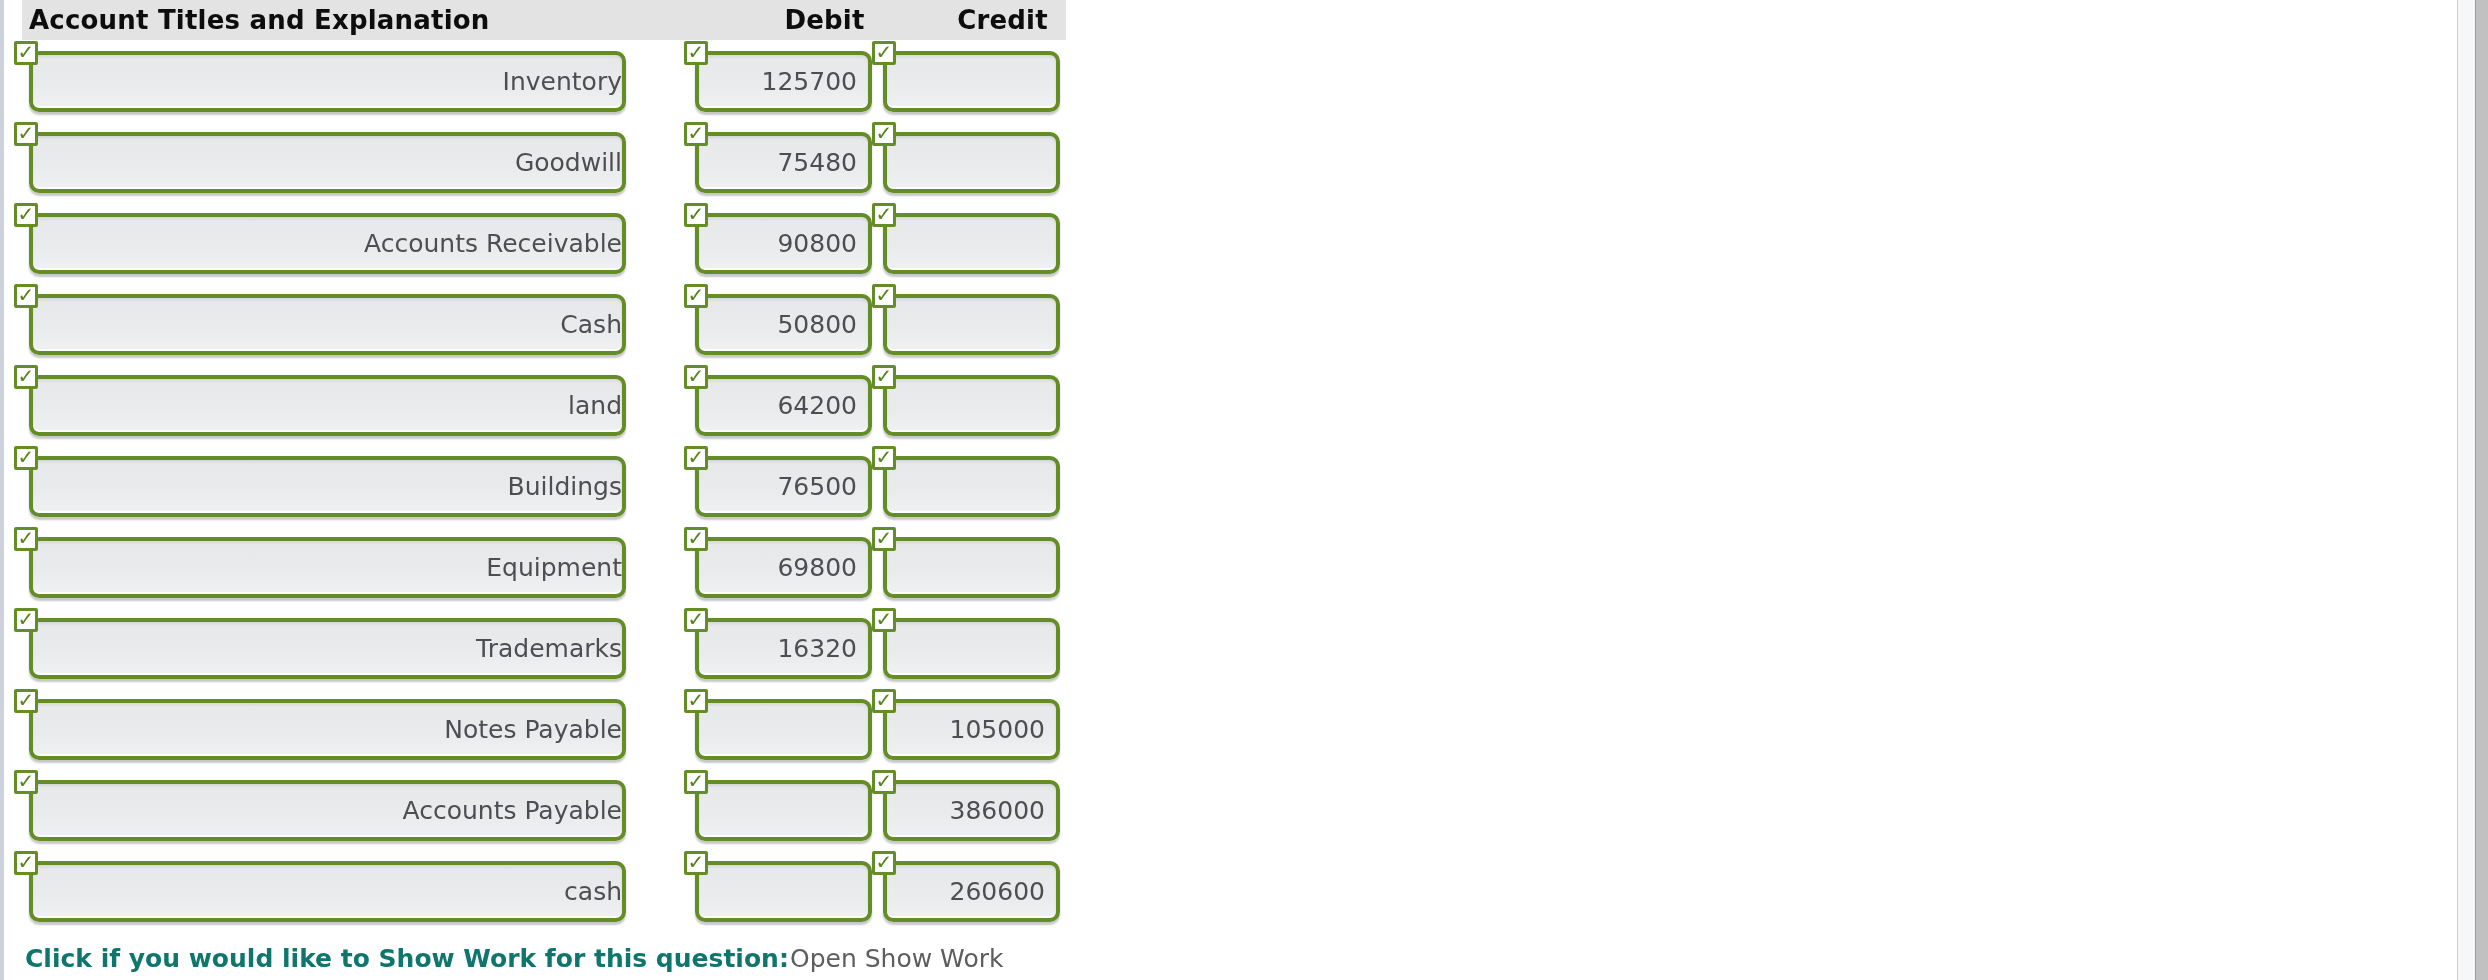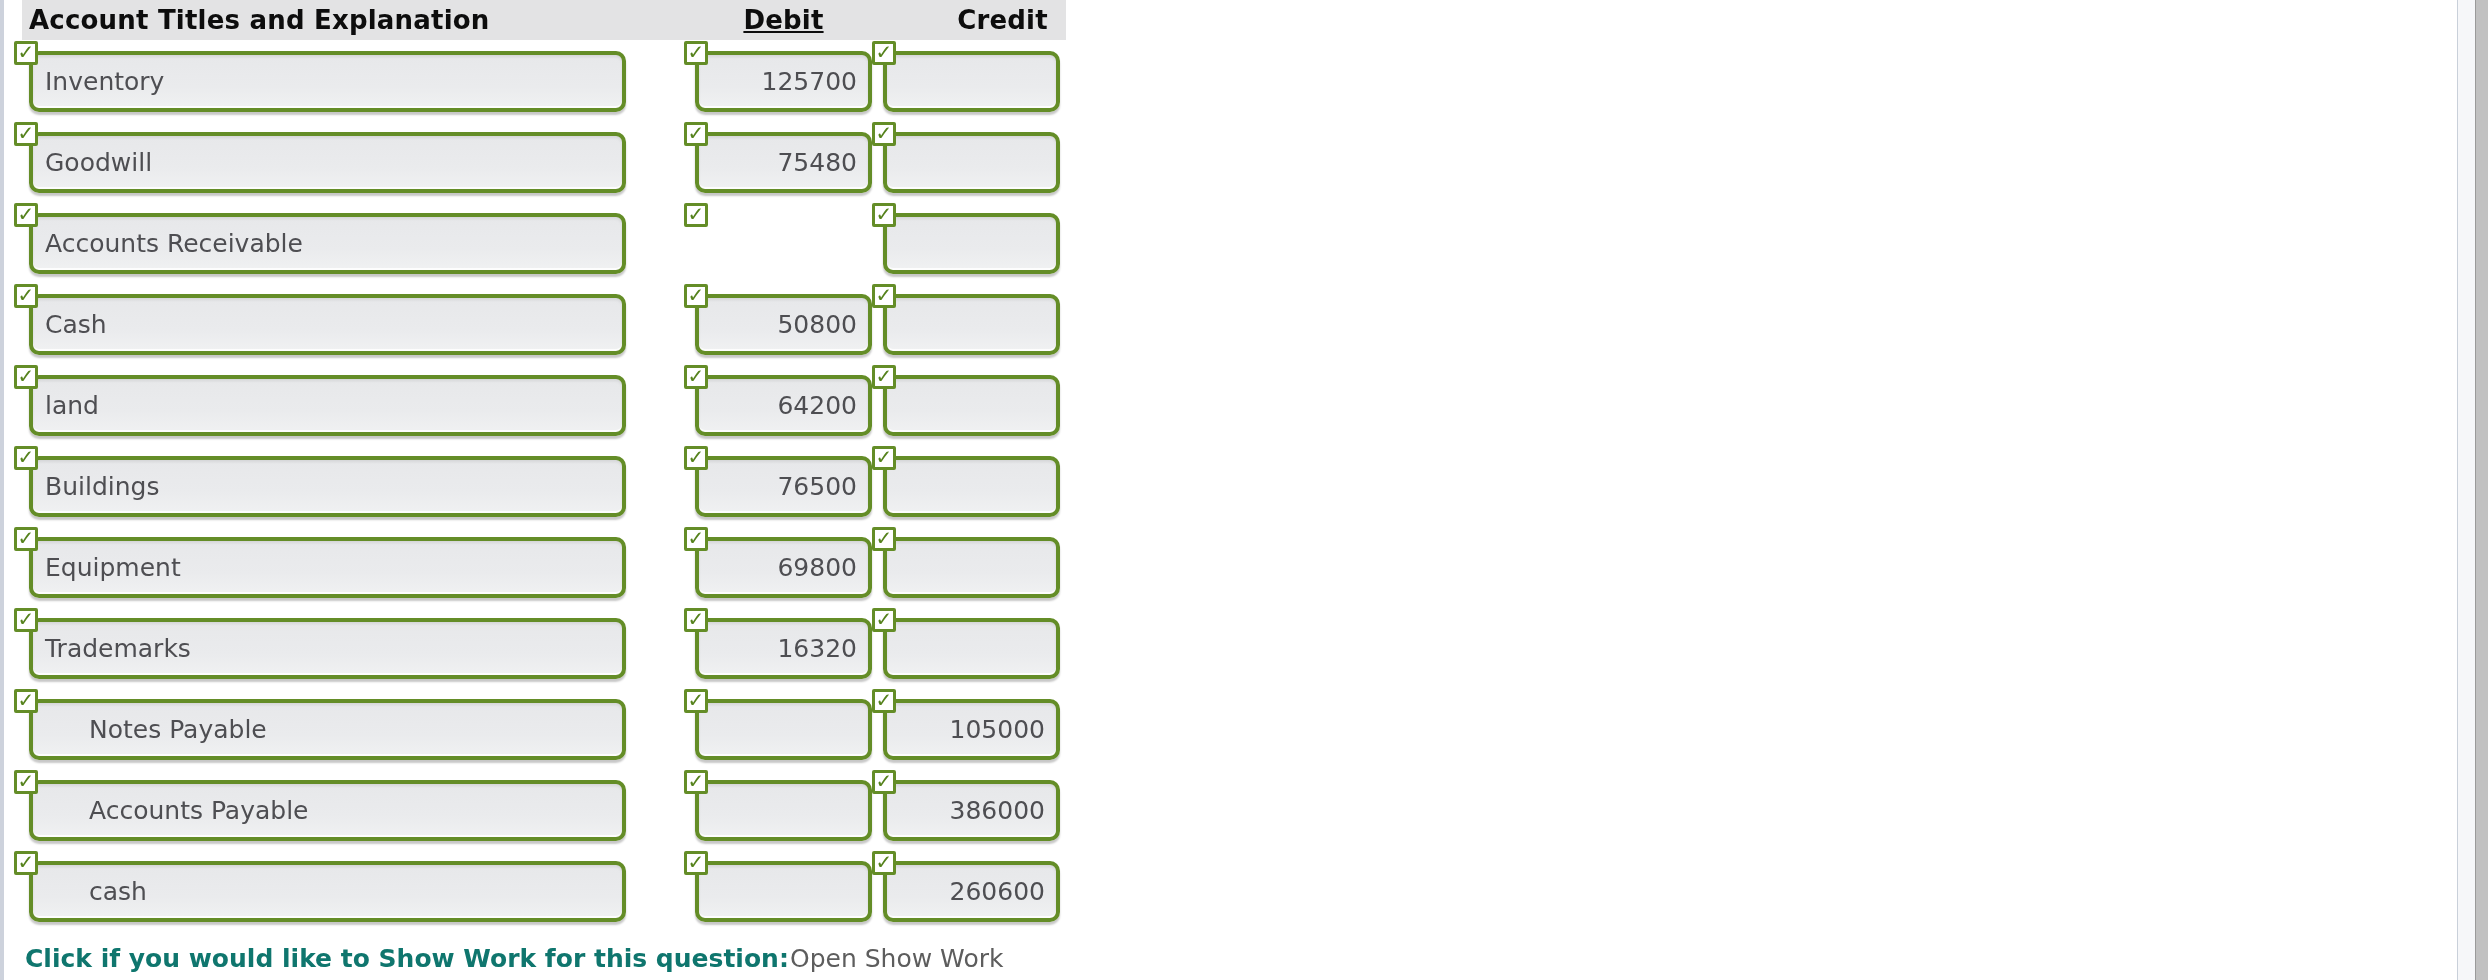--- a/index.html
+++ b/index.html
@@ -12,38 +12,38 @@
   .left-strip{position:absolute;left:0;top:0;width:4px;height:980px;background:#cdd2dc;}
   
   .scroll-track{position:absolute;left:2457px;top:0;width:18px;height:980px;background:#f6f7f9;border-left:1px solid #c9d0da;}
   .window-edge{position:absolute;left:2475px;top:0;width:13px;height:980px;background:#c1c1c1;border-left:1px solid #9a9a9a;box-sizing:border-box;}
 
   
   .header-band{position:absolute;left:22px;top:0;width:1044px;height:40px;background:#e3e3e4;}
   .hdr{position:absolute;top:0;height:40px;display:flex;align-items:center;
        font-weight:bold;font-size:26px;color:#0d0d0d;letter-spacing:0.2px;}
   .hdr-account{left:29px;}
-  .hdr-debit{left:695px;width:177px;justify-content:center;text-decoration:underline;}
+  .hdr-debit{left:736px;width:177px;justify-content:center;}
   .hdr-credit{left:914px;width:177px;justify-content:center;}
 
   
   .rows{position:absolute;left:0;top:0;}
   .row{position:absolute;left:0;width:1066px;height:81px;}
   .field{
     position:absolute;box-sizing:border-box;height:61px;
     border:4px solid #648d27;border-radius:10px;
     background:linear-gradient(180deg,#e7e8ea 0%,#eaebed 60%,#f0f1f2 100%);
     box-shadow:0 3px 2px rgba(0,0,0,0.22), inset 0 2px 3px rgba(0,0,0,0.08), inset 0 -2px 0 rgba(255,255,255,0.85);
     display:flex;align-items:center;z-index:1;
   }
   .field .val{
     font-size:25px;color:#4e4e52;white-space:nowrap;overflow:hidden;width:100%;
   }
   .f-account{left:29px;width:597px;top:10px;}
-  .f-account .val{padding-left:12px;text-align:left;}
+  .f-account .val{padding-left:12px;text-align:right;}
   .row.indent .f-account .val{padding-left:56px;}
   .f-debit{left:695px;width:177px;top:10px;}
   .f-credit{left:883px;width:177px;top:10px;}
   .f-debit .val,.f-credit .val{text-align:right;padding-right:11px;}
 
   .cb{
     position:absolute;top:0;width:24px;height:24px;box-sizing:border-box;
     background:#ffffff;border:3px solid #648d27;border-radius:2px;z-index:5;
     display:flex;align-items:center;justify-content:center;cursor:pointer;
   }
@@ -117,20 +117,23 @@
   <div class="row" style="top: 203px;">
     <span class="cb cb-account">
       <span class="check">✓</span>
     </span>
     <div class="field f-account">
       <span class="val">Accounts Receivable</span>
     </div>
     <span class="cb cb-debit">
       <span class="check">✓</span>
     </span>
+    <div class="field f-debit">
+      <span class="val">90800</span>
+    </div>
     <span class="cb cb-credit">
       <span class="check">✓</span>
     </span>
     <div class="field f-credit">
       <span class="val"></span>
     </div>
   </div>
 
   <div class="row" style="top: 284px;">
     <span class="cb cb-account">

